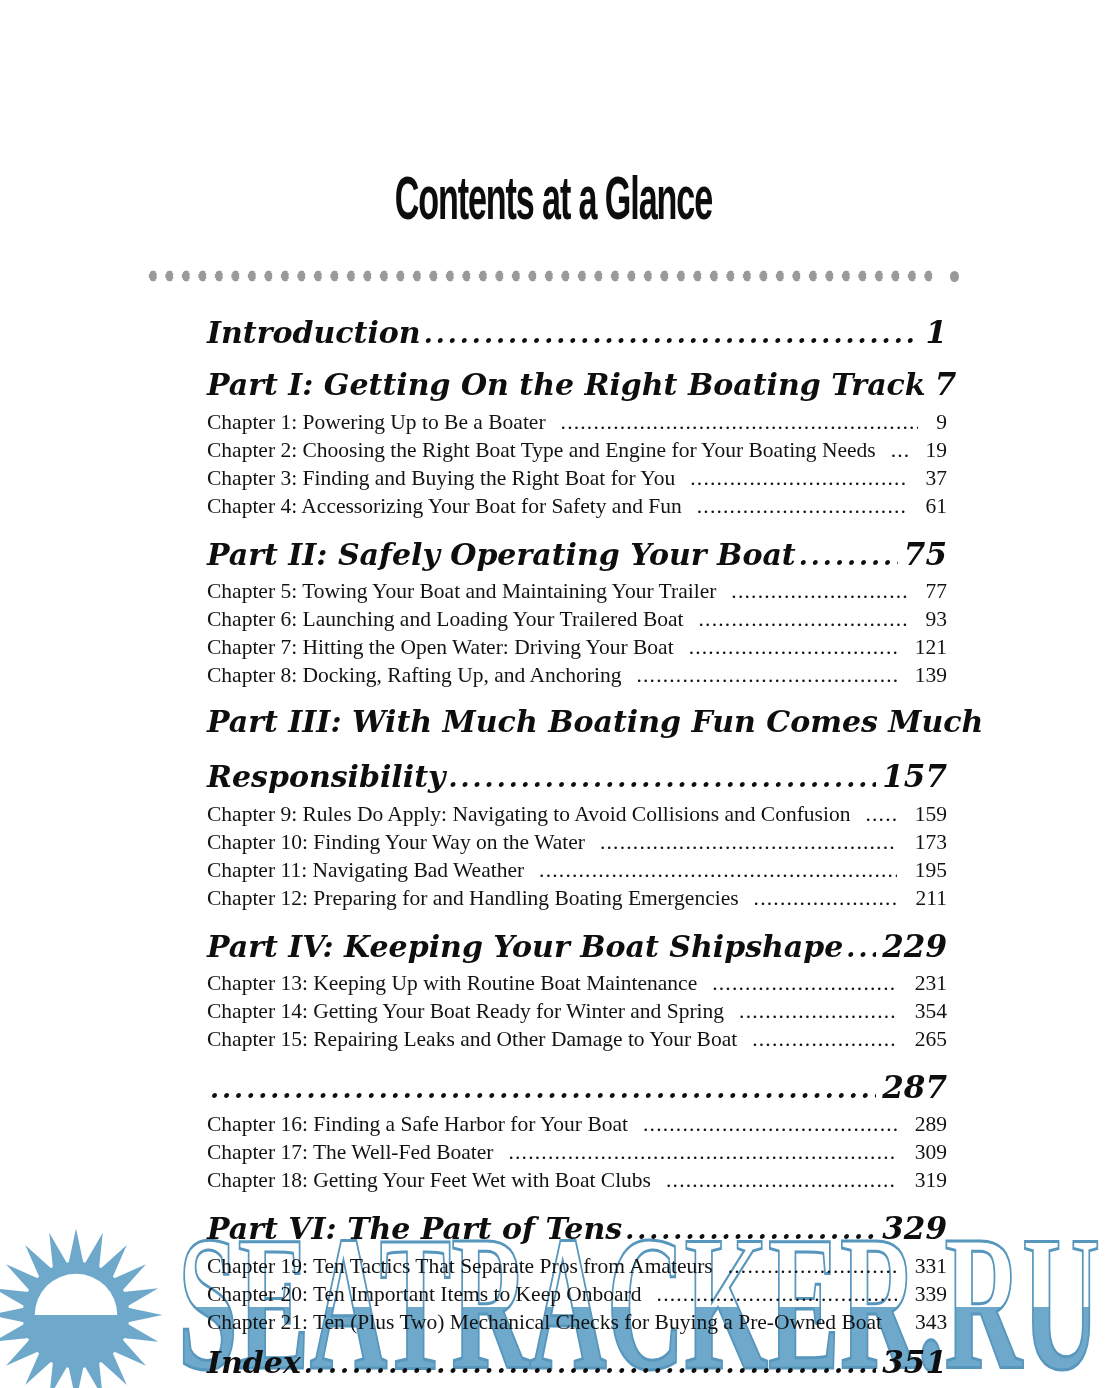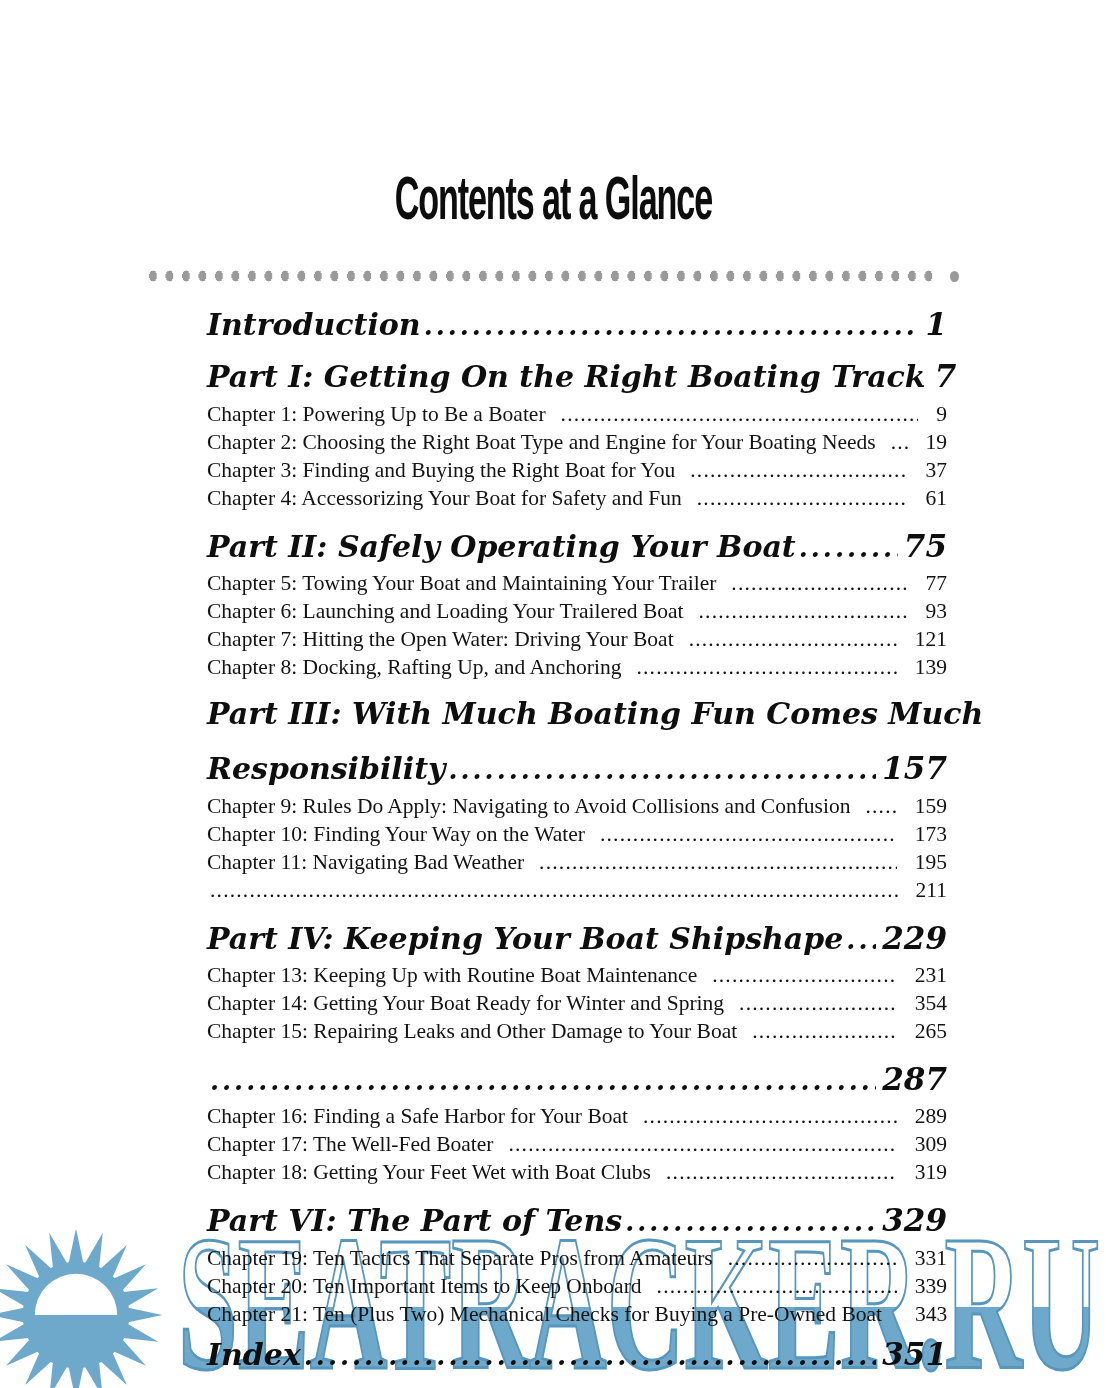--- a/index.html
+++ b/index.html
@@ -29,21 +29,21 @@
   .row .leader{flex:1;overflow:hidden;white-space:nowrap;margin:0 3px;}
   .leader::after{content:"..........................................................................................................................................................................................................";}
   .chapter{font-family:"Liberation Serif",serif;font-size:21.5px;height:28px;gap:12px;}
   .chapter .leader::after{letter-spacing:1.2px;}
   .part{
     font-family:"DejaVu Serif",serif;font-style:italic;font-weight:bold;
     font-size:30px;line-height:1.3;margin-top:12px;margin-bottom:5px;color:#0e0e0e;
   }
   .part .leader::after{letter-spacing:3px;font-size:26px;}
   .part .pg{font-size:31px;}
-  .intro{margin-top:4px;justify-content:center;}
+  .intro{margin-top:12px;justify-content:center;}
   .part3-line1{
     font-family:"DejaVu Serif",serif;font-style:italic;font-weight:bold;
     font-size:30px;line-height:1.25;margin-top:12px;white-space:nowrap;color:#0e0e0e;
   }
   .part3 .row{margin-top:0;}
   .index-row{margin-top:4px;}
   .pg{margin-left:3px;}
   
   .watermark{position:absolute;left:0;top:0;width:936px;height:1388px;z-index:1;pointer-events:none;}
   .sun{position:absolute;left:-12px;top:1227px;width:176px;height:176px;}
@@ -158,20 +158,21 @@
     <span class="lbl">Chapter 10: Finding Your Way on the Water</span>
     <span class="leader"></span>
     <span class="pg">173</span>
   </div>
   <div class="row chapter">
     <span class="lbl">Chapter 11: Navigating Bad Weather</span>
     <span class="leader"></span>
     <span class="pg">195</span>
   </div>
   <div class="row chapter">
+    <span class="lbl">Chapter 12: Preparing for and Handling Boating Emergencies</span>
     <span class="leader"></span>
     <span class="pg">211</span>
   </div>
 
   <div class="row part">
     <span class="lbl">Part IV: Keeping Your Boat Shipshape</span>
     <span class="leader"></span>
     <span class="pg">229</span>
   </div>
 

